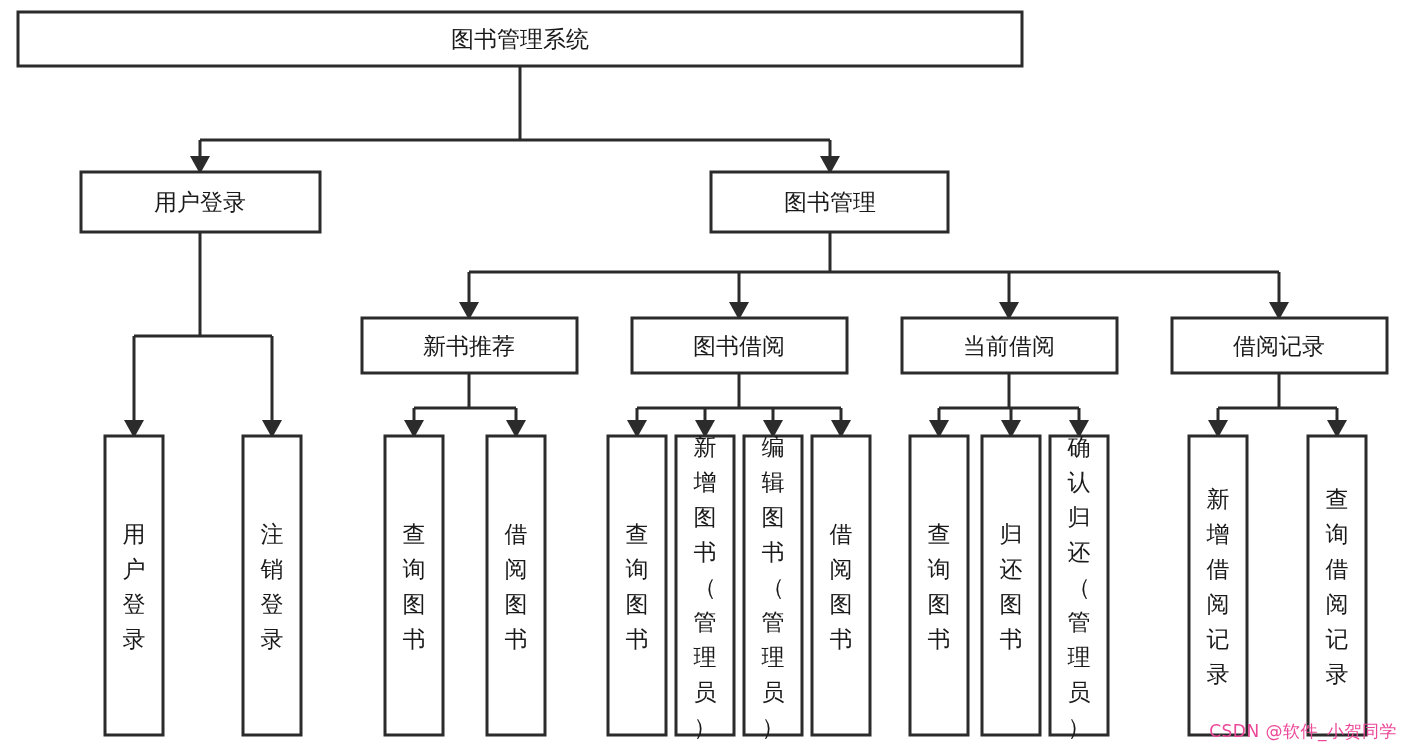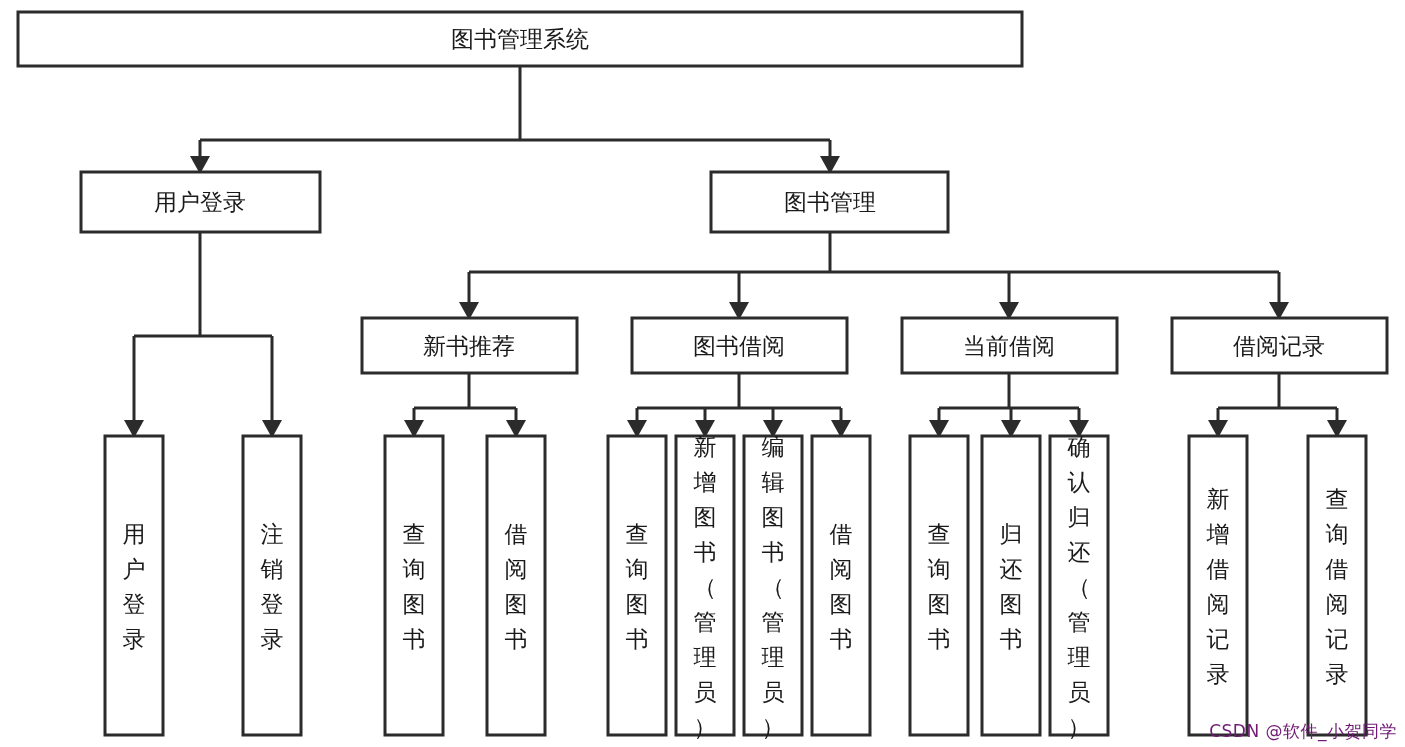--- a/index.html
+++ b/index.html
@@ -52,21 +52,21 @@
     font-size: 23px;
     fill: #1a1a1a;
     text-anchor: middle;
   }
   .watermark {
     position: absolute;
     right: 8px;
     bottom: 4px;
     font-family: "DejaVu Sans", "Liberation Sans", sans-serif;
     font-size: 17px;
-    color: #701a75;
+    color: #ec4899;
     letter-spacing: 0.5px;
     white-space: nowrap;
     pointer-events: none;
     user-select: none;
   }
 </style>
 </head>
 <body>
 
 <div id="diagram-root">

